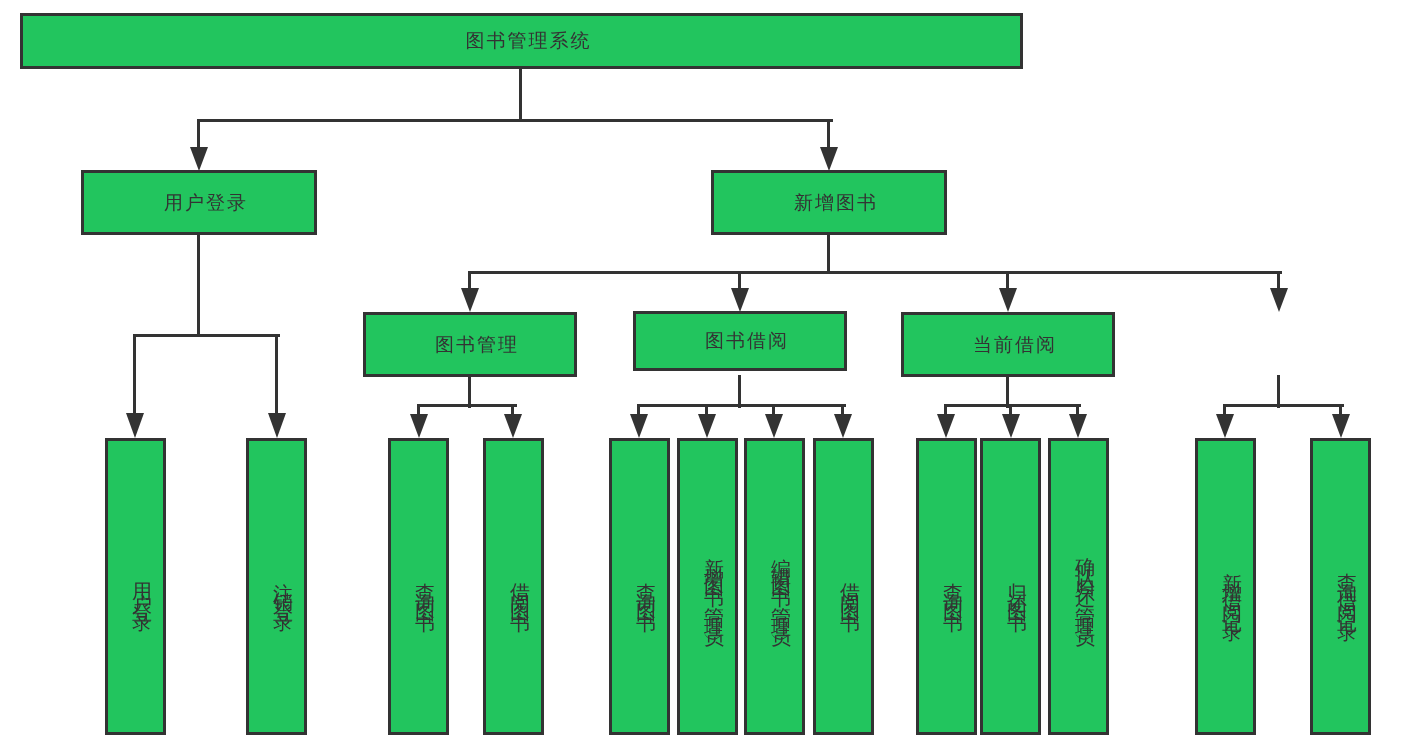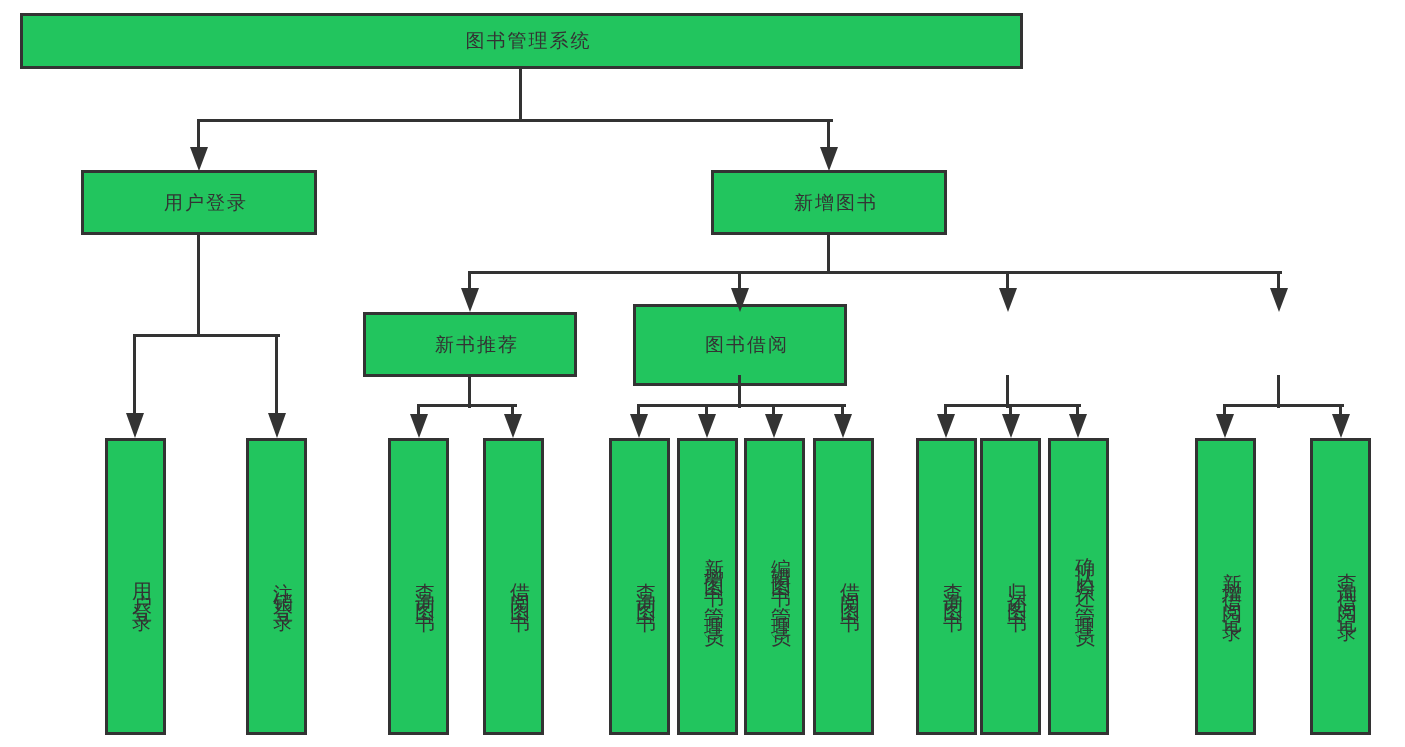--- a/index.html
+++ b/index.html
@@ -61,22 +61,23 @@
 </head>
 <body>
 
 <div class="canvas" style="--line: #333333; --text: #333333; --wm: #a8a8a8; --bg: #ffffff;">
 
   <div class="box hbox" style="left:20px;top:13px;width:1003px;height:56px">图书管理系统</div>
 
   <div class="box hbox" style="left:81px;top:170px;width:236px;height:65px">用户登录</div>
   <div class="box hbox" style="left:711px;top:170px;width:236px;height:65px">新增图书</div>
 
-  <div class="box hbox" style="left:363px;top:312px;width:214px;height:65px">新书推荐</div>
-  <div class="box hbox" style="left:633px;top:304px;width:214px;height:82px">图书借阅</div>
+  <div class="box hbox" style="left:363px;top:312px;width:214px;height:65px">图书管理</div>
+  <div class="box hbox" style="left:633px;top:311px;width:214px;height:60px">图书借阅</div>
+  <div class="box hbox" style="left:901px;top:312px;width:214px;height:65px">当前借阅</div>
 
   <div class="box vbox" style="left:105px;top:438px;width:61px;height:297px">用户登录</div>
   <div class="box vbox" style="left:246px;top:438px;width:61px;height:297px">注销登录</div>
 
   <div class="box vbox" style="left:388px;top:438px;width:61px;height:297px">查询图书</div>
   <div class="box vbox" style="left:483px;top:438px;width:61px;height:297px">借阅图书</div>
 
   <div class="box vbox" style="left:609px;top:438px;width:61px;height:297px">查询图书</div>
   <div class="box vbox" style="left:677px;top:438px;width:61px;height:297px">新增图书（管理员）</div>
   <div class="box vbox" style="left:744px;top:438px;width:61px;height:297px">编辑图书（管理员）</div>

